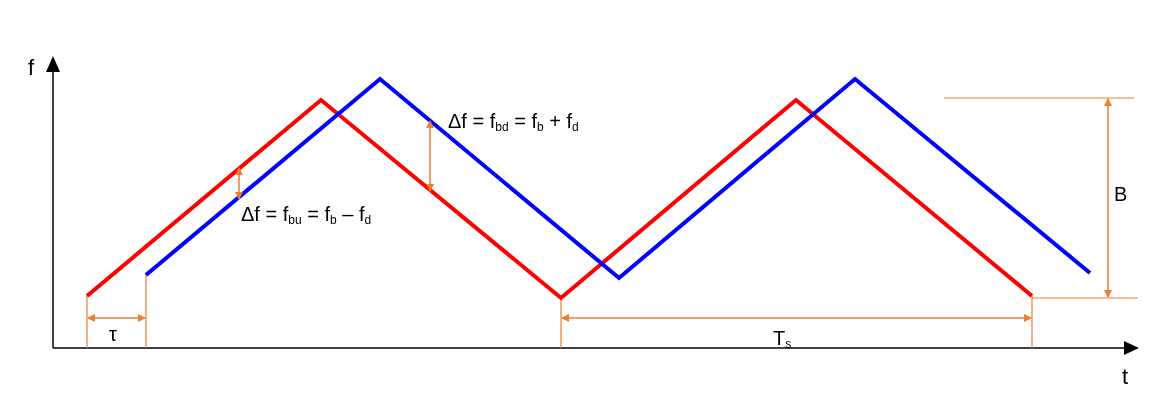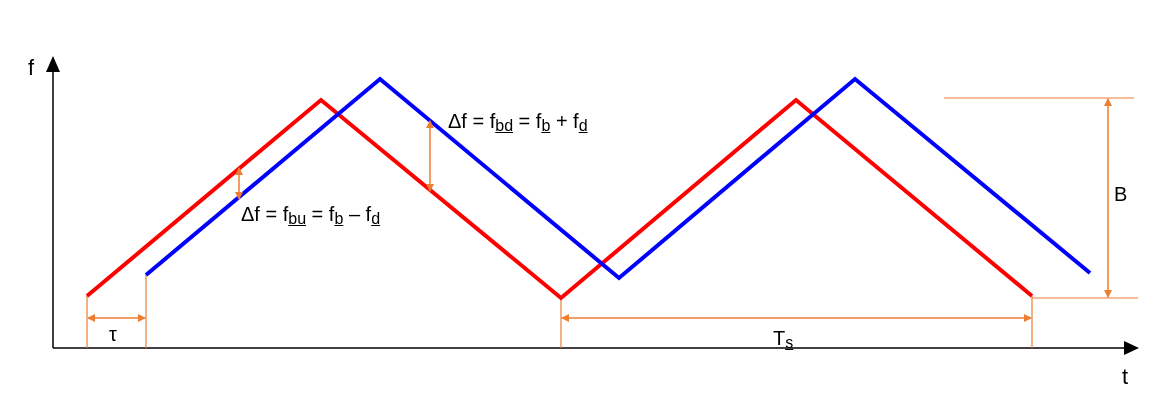--- a/index.html
+++ b/index.html
@@ -1,20 +1,20 @@
 <!DOCTYPE html>
 <html><head>
 <meta charset="utf-8">
 <style>
   html, body { margin: 0; padding: 0; background: #ffffff; }
   body { width: 1174px; height: 415px; position: relative; overflow: hidden;
          font-family: "Liberation Sans", "DejaVu Sans", sans-serif; }
   svg { position: absolute; left: 0; top: 0; }
   .lbl { position: absolute; color: #000; font-size: 20px; white-space: nowrap; line-height: 1; }
-  .lbl sub { font-size: 16px; vertical-align: -3px; text-decoration: underline; }
+  .lbl sub { font-size: 12px; vertical-align: -3px; }
 </style>
 </head>
 <body>
 
 <svg width="1174" height="415" viewBox="0 0 1174 415">
   <defs>
     <marker id="arrO" markerWidth="8" markerHeight="8" refX="7" refY="4" orient="auto" markerUnits="userSpaceOnUse" viewBox="0 0 8 8">
       <path d="M0,0 L8,4 L0,8 z" fill="#ed7d31"></path>
     </marker>
   </defs>

